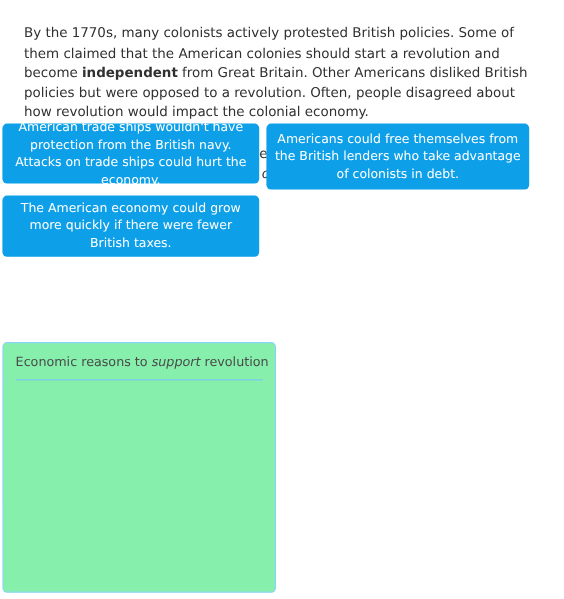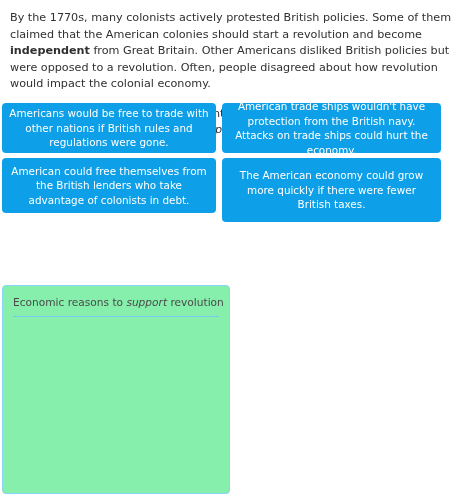--- a/index.html
+++ b/index.html
@@ -14,21 +14,21 @@
     color: #333333;
     overflow: hidden;
     position: relative;
   }
 
   
   .prompt {
     padding: 2px 2px 0 2px;
   }
   .prompt p {
-    margin: 8px;
+    margin: 18px;
     font-size: 11.2px;
     line-height: 16.5px;
     color: #303030;
   }
   .prompt p.second {
     margin-top: 13px;
   }
   .bold { font-weight: bold; }
   .ital { font-style: italic; }
 
@@ -54,21 +54,21 @@
     display: flex;
     align-items: center;
     justify-content: center;
     box-sizing: border-box;
     padding: 6px 7px;
     cursor: grab;
     user-select: none;
   }
   .card.r1 { height: 50px; }
   .card.r2 { height: 55px; }
-  .card.r3 { height: 64px; }
+  .card.r3 { height: 51px; }
 
   
   .zones {
     position: absolute;
     left: 2px;
     top: 285px;
     width: 465px;
     display: flex;
     gap: 9px;
   }
@@ -96,23 +96,22 @@
 </style>
 </head>
 <body>
 
 <div class="prompt">
   <p><span>By the 1770s, many colonists actively protested British policies. Some of them claimed that the American colonies should start a revolution and become </span><span class="bold">independent</span><span> from Great Britain. Other Americans disliked British policies but were opposed to a revolution. Often, people disagreed about how revolution would impact the colonial economy.</span></p>
   <p class="second"><span>Sort the following economic arguments based on whether they would have been used to </span><span class="ital">support</span><span> revolution or </span><span class="ital">oppose</span><span> it.</span></p>
 </div>
 
 <div class="cards">
-  <div class="card r1">Americans would be free to trade with other nations if British rules and regulations were gone.</div>
   <div class="card r1">American trade ships wouldn't have protection from the British navy. Attacks on trade ships could hurt the economy.</div>
-  <div class="card r2">American could free themselves from the British lenders who take advantage of colonists in debt.</div>
+  <div class="card r2">Americans could free themselves from the British lenders who take advantage of colonists in debt.</div>
   <div class="card r3">The American economy could grow more quickly if there were fewer British taxes.</div>
 </div>
 
 <div class="zones">
   <div class="zone">
     <div class="zone-title"><span>Economic reasons to </span><span class="ital">support</span><span> revolution</span></div>
     <div class="zone-body"></div>
   </div>
 </div>
 

